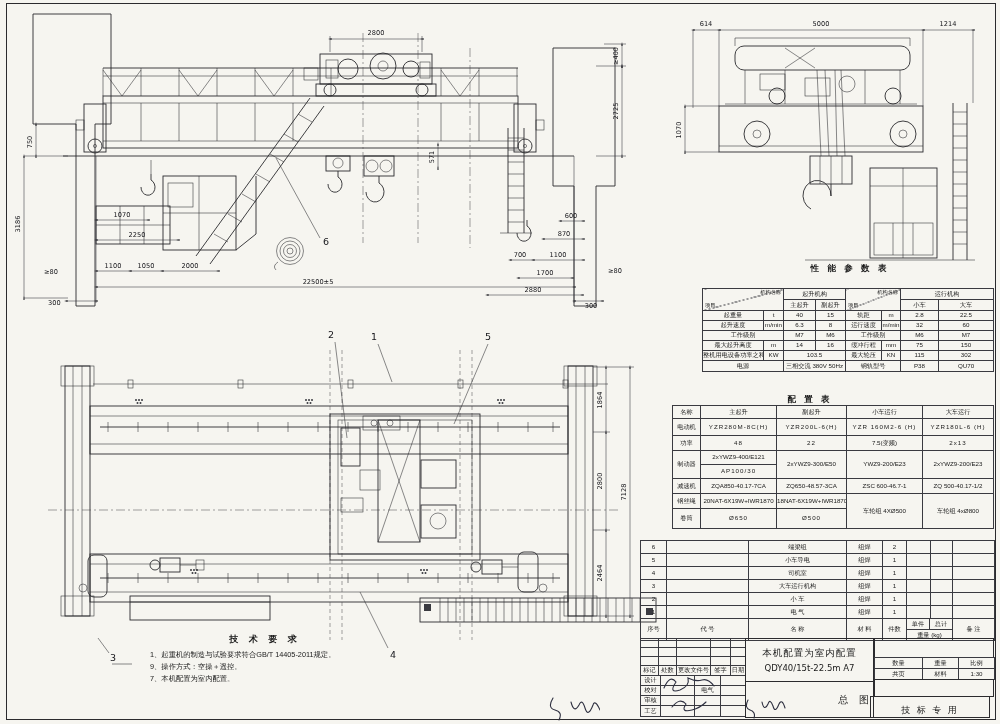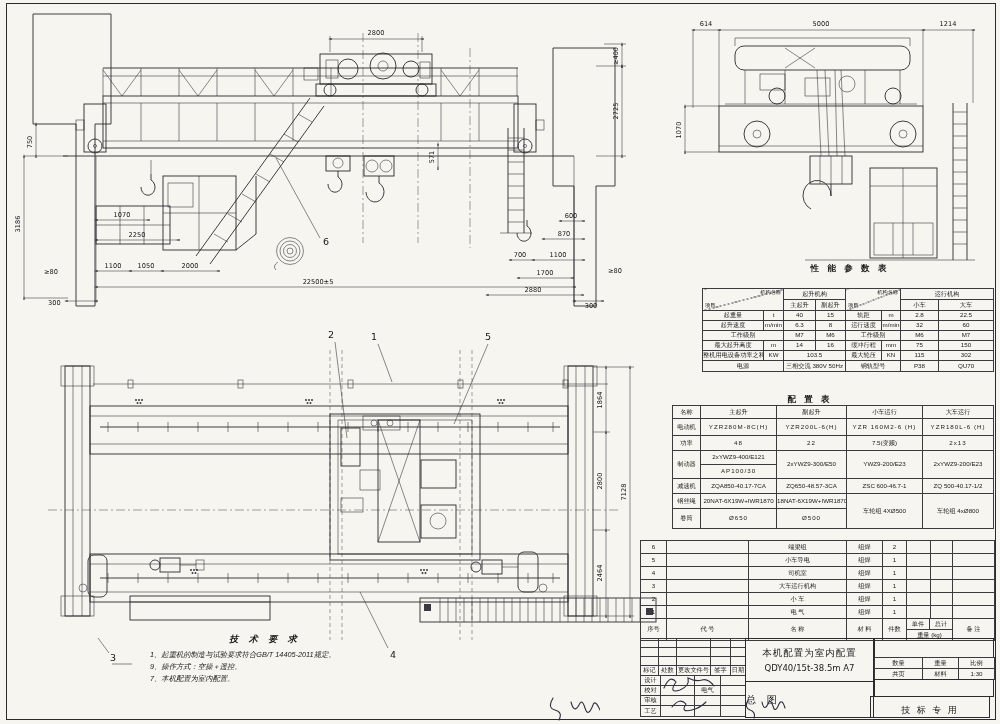--- a/index.html
+++ b/index.html
@@ -19,21 +19,21 @@
   table{border-collapse:collapse;table-layout:fixed;}
   .t td{border:0.6px solid #3a3a40;text-align:center;vertical-align:middle;
         padding:0;font-size:6.2px;line-height:1.08;overflow:hidden;white-space:nowrap;}
   .ttl{position:absolute;font-size:8.5px;letter-spacing:3px;font-weight:bold;text-align:center;}
   .diag{position:relative;background:linear-gradient(to bottom right,transparent 49.4%,#3a3a40 49.4%,#3a3a40 50.8%,transparent 50.8%);}
   .dtop{position:absolute;top:1px;right:2px;font-size:5.2px;}
   .dbot{position:absolute;bottom:1px;left:2px;font-size:5.2px;}
   .sm{font-size:5px;}
   .big{font-size:9px;letter-spacing:1px;}
   .tb-box{position:absolute;border:0.8px solid #2b2b2e;box-sizing:border-box;}
-  .tech{position:absolute;left:140px;top:633px;width:250px;font-size:8px;font-style:italic;}
+  .tech{position:absolute;left:140px;top:633px;width:250px;font-size:8px;}
   .tech .tt{text-align:center;font-size:9px;letter-spacing:4px;margin-bottom:4px;font-weight:bold;}
   .tech .it{margin:2px 0 2px 10px;font-size:7.3px;}
   .scrawl{stroke:#2e3040;stroke-width:1.1;fill:none;stroke-linecap:round;}
 </style>
 </head>
 <body>
 
 <div class="sheet">
   <div class="frame"></div>
 
@@ -853,23 +853,23 @@
             <td>工艺</td>
             <td></td>
             <td class="sm"></td>
             <td></td>
           </tr>
     </tbody>
       </table>
 
     <div class="tb-box" style="left:745px;top:638px;width:129px;height:44px;display:flex;flex-direction:column;justify-content:center;text-align:center">
       <div style="font-size:9.5px;letter-spacing:1px">本机配置为室内配置</div>
-      <div style="font-size:8.5px;margin-top:3px;font-family:'DejaVu Sans',sans-serif">QDY40/15t-38.5m  A7</div>
+      <div style="font-size:8.5px;margin-top:3px;font-family:'DejaVu Sans',sans-serif">QDY40/15t-22.5m  A7</div>
     </div>
-    <div class="tb-box" style="left:745px;top:681px;width:129px;height:37px;display:flex;align-items:center;justify-content:flex-start">
+    <div class="tb-box" style="left:745px;top:681px;width:129px;height:37px;display:flex;align-items:center;justify-content:flex-end">
       <div style="font-size:10px;letter-spacing:4px">总  图</div>
     </div>
 
     <div class="tb-box" style="left:874px;top:638px;width:120px;height:20px"></div>
     <table class="t" style="position:absolute;left:874px;top:657px;width:120px">
       <colgroup>
           <col style="width:48px">
           <col style="width:36px">
           <col style="width:36px">
         </colgroup>

